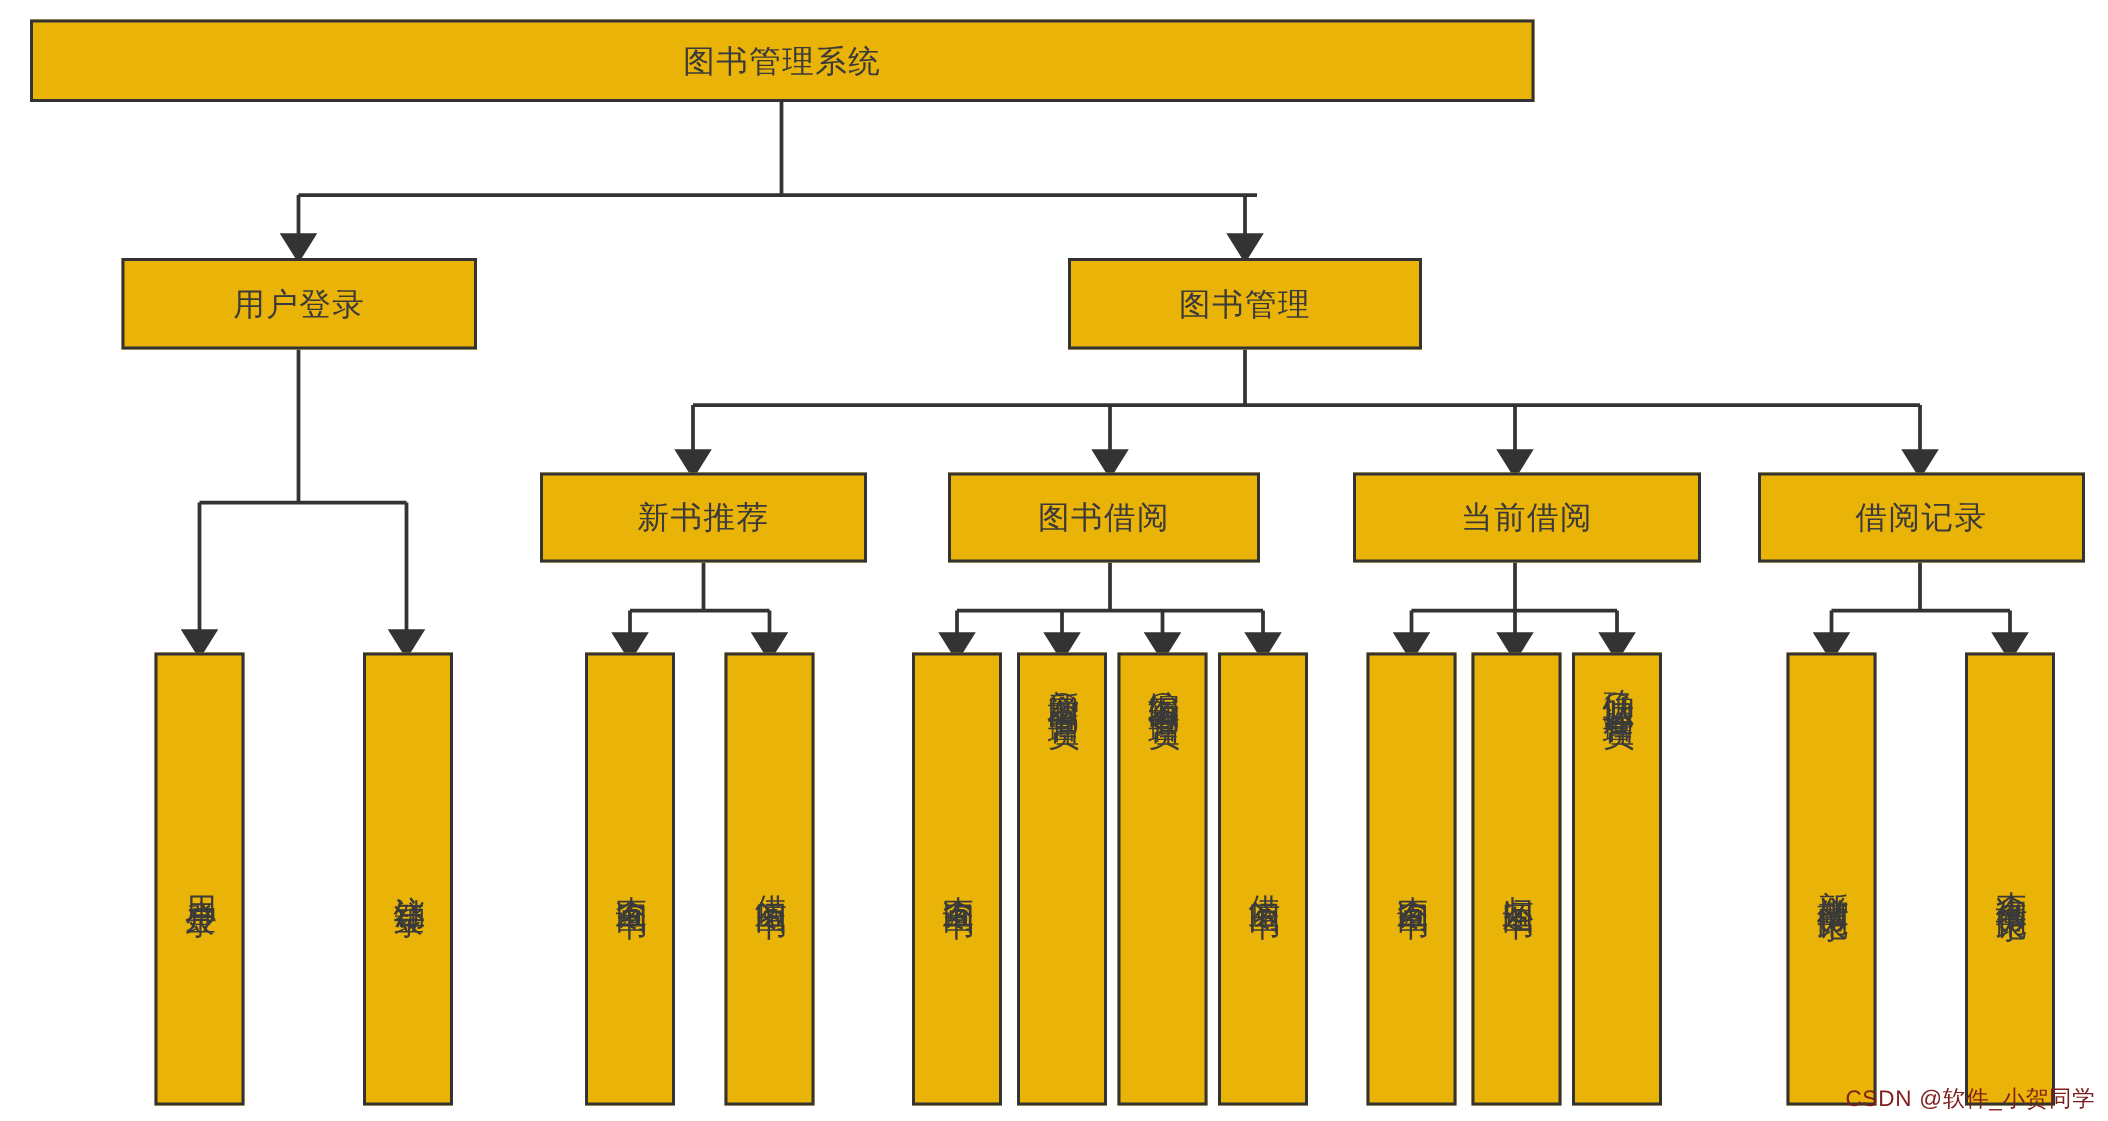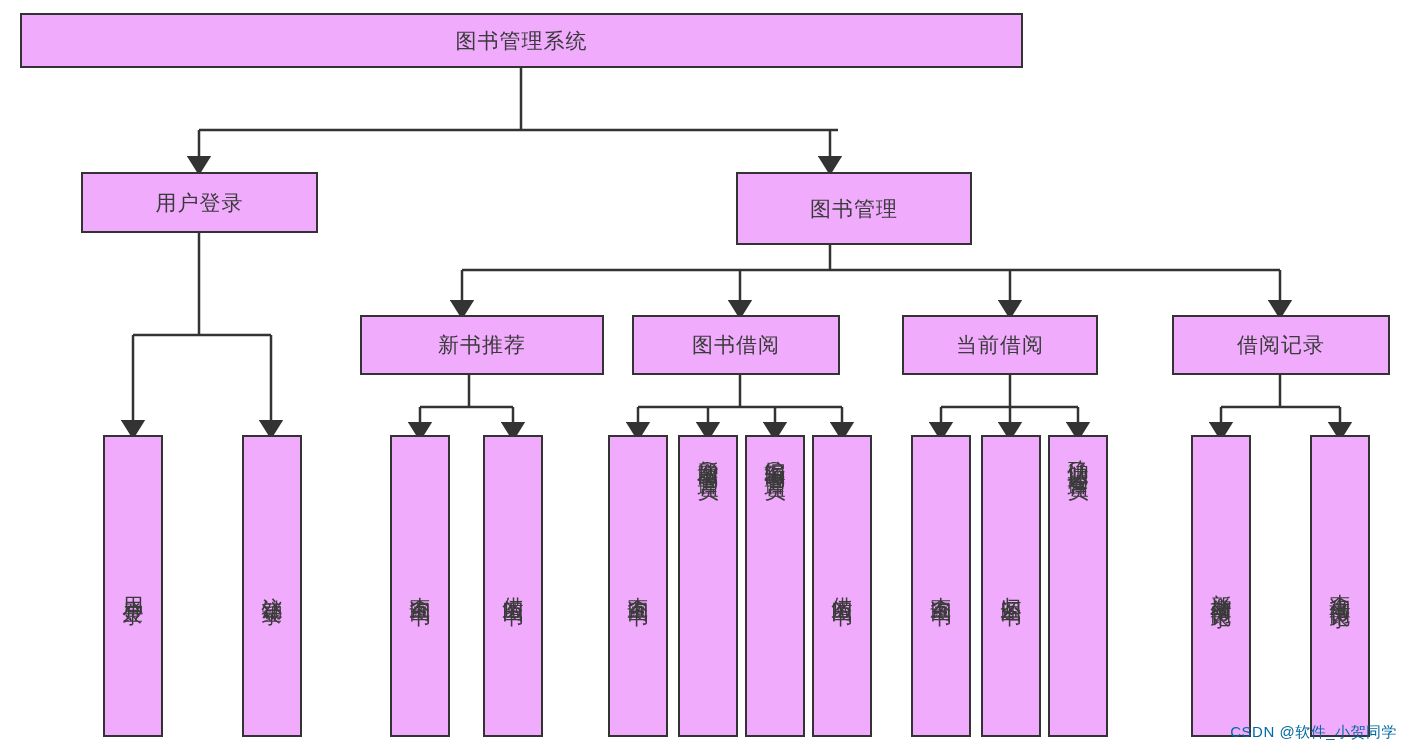--- a/index.html
+++ b/index.html
@@ -1,28 +1,28 @@
 <!DOCTYPE html>
 <html><head>
 <meta charset="utf-8">
 <style>
   html,body{margin:0;padding:0;background:#ffffff;}
   body{width:1405px;height:747px;position:relative;overflow:hidden;
        font-family:"Liberation Sans","DejaVu Sans",sans-serif;}
   #canvas{position:absolute;left:0;top:0;width:1405px;height:747px;}
   svg.wires{position:absolute;left:0;top:0;width:1405px;height:747px;pointer-events:none;}
-  .node{position:absolute;box-sizing:border-box;background:#f0abfc;
+  .node{position:absolute;box-sizing:border-box;background:#eab308;
         border:2.5px solid #333333;display:flex;align-items:center;
         justify-content:center;color:#3a3a3a;}
   .node.h{font-size:21px;letter-spacing:1px;}
   .node.v{font-size:21px;writing-mode:vertical-rl;text-orientation:upright;
           letter-spacing:3px;line-height:1.05;padding-top:6px;padding-bottom:6px;
           justify-content:flex-start;align-items:center;}
   .node.v.mid{justify-content:center;}
-  #watermark{position:absolute;right:8px;bottom:5px;font-size:15px;color:#0369a1;
+  #watermark{position:absolute;right:8px;bottom:5px;font-size:15px;color:#7f1d1d;
              letter-spacing:0.5px;white-space:nowrap;}
 </style>
 </head>
 <body>
 
 <div id="canvas">
 
   <svg class="wires" viewBox="0 0 1405 747">
     <defs>
       <marker id="ah" markerWidth="10" markerHeight="10" refX="1" refY="5" orient="auto" markerUnits="strokeWidth">
@@ -69,25 +69,25 @@
       <path d="M1280,375 L1280,407"></path>
       <path d="M1221,407 L1340,407"></path>
       <path d="M1221,407 L1221,424" marker-end="url(#ah)"></path>
       <path d="M1340,407 L1340,424" marker-end="url(#ah)"></path>
     </g>
   </svg>
 
   <div class="node h" style="left:20px;top:13px;width:1003px;height:55px;">图书管理系统</div>
 
   <div class="node h" style="left:81px;top:172px;width:237px;height:61px;">用户登录</div>
-  <div class="node h" style="left:712px;top:172px;width:236px;height:73px;margin-left:24px;">图书管理</div>
+  <div class="node h" style="left:712px;top:172px;width:236px;height:61px;">图书管理</div>
 
-  <div class="node h" style="left:360px;top:315px;width:244px;height:60px;">新书推荐</div>
+  <div class="node h" style="left:360px;top:315px;width:218px;height:60px;">新书推荐</div>
   <div class="node h" style="left:632px;top:315px;width:208px;height:60px;">图书借阅</div>
-  <div class="node h" style="left:902px;top:315px;width:196px;height:60px;">当前借阅</div>
+  <div class="node h" style="left:902px;top:315px;width:232px;height:60px;">当前借阅</div>
   <div class="node h" style="left:1172px;top:315px;width:218px;height:60px;">借阅记录</div>
 
   <div class="node v mid" style="left:103px;top:435px;width:60px;height:302px;">用户登录</div>
   <div class="node v mid" style="left:242px;top:435px;width:60px;height:302px;">注销登录</div>
 
   <div class="node v mid" style="left:390px;top:435px;width:60px;height:302px;">查询图书</div>
   <div class="node v mid" style="left:483px;top:435px;width:60px;height:302px;">借阅图书</div>
 
   <div class="node v mid" style="left:608px;top:435px;width:60px;height:302px;">查询图书</div>
   <div class="node v" style="left:678px;top:435px;width:60px;height:302px;">新增图书（管理员）</div>

